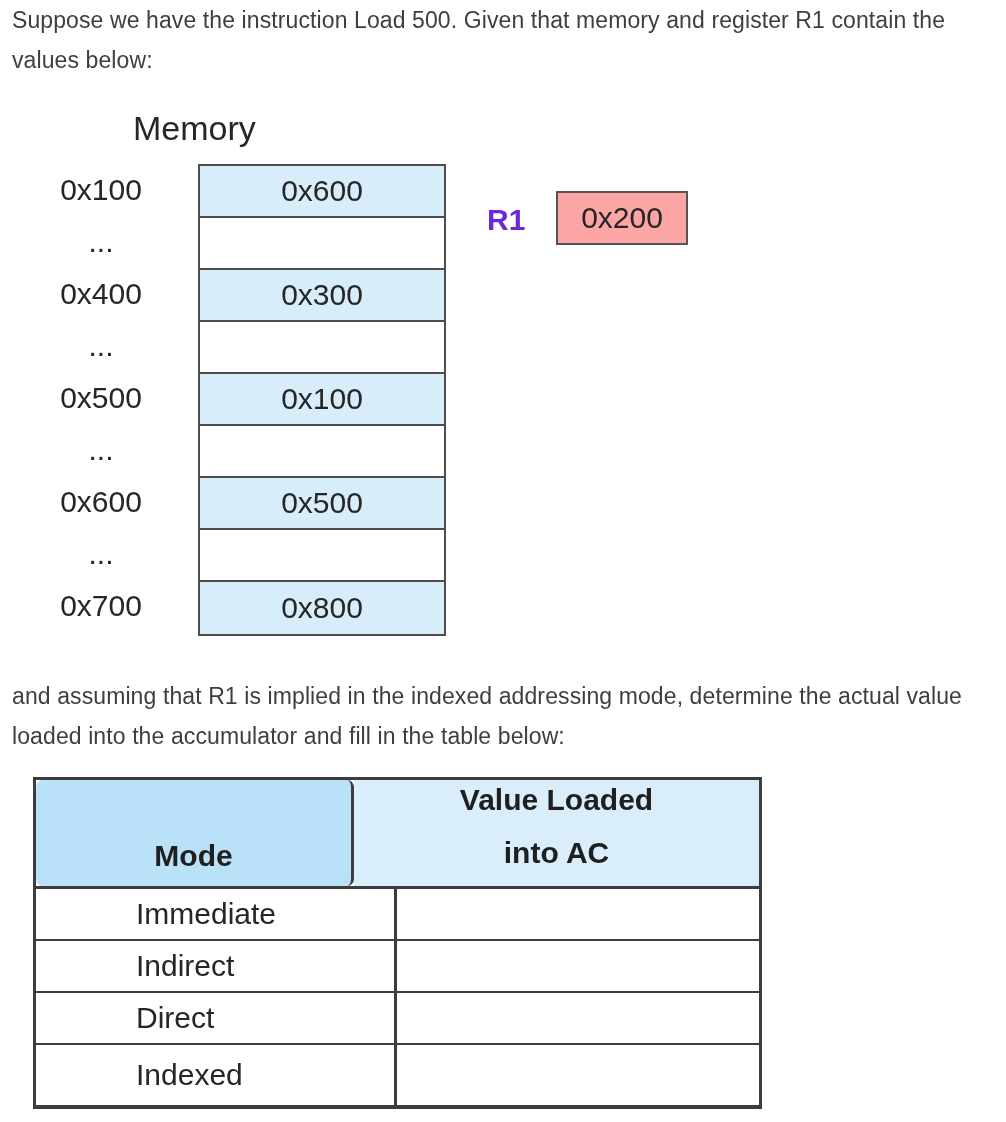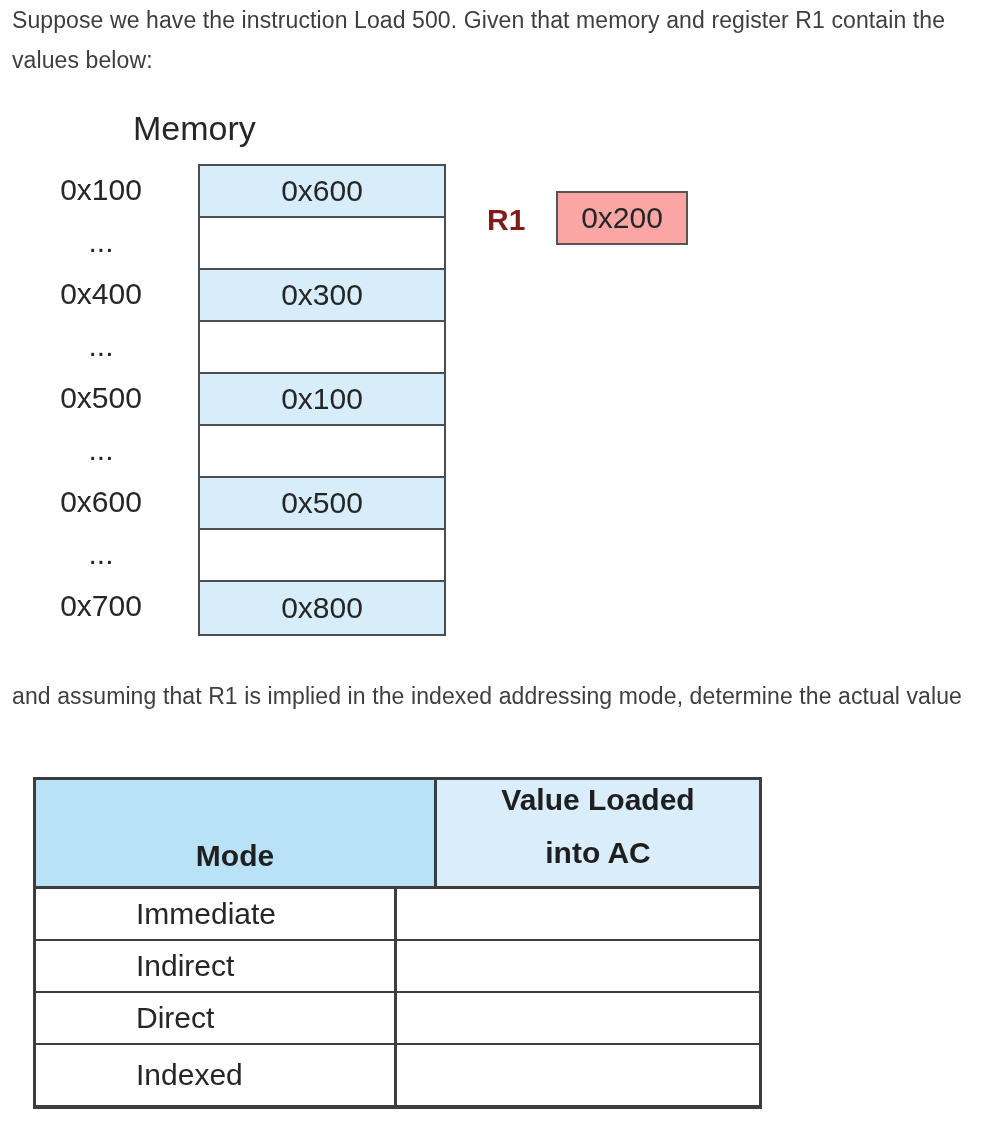--- a/index.html
+++ b/index.html
@@ -41,42 +41,42 @@
     height:52px; box-sizing:border-box;
     border-bottom:2px solid #4d4d4d;
     display:flex; align-items:center; justify-content:center;
     font-size:30px; color:#262626;
   }
   .mem-row:last-child { border-bottom:none; }
   .mem-row.filled { background:#d7edfa; }
   
   #r1-label {
     position:absolute; left:487px; top:203px;
-    font-size:30px; font-weight:bold; color:#7f1d1d;
+    font-size:30px; font-weight:bold; color:#6d28d9;
   }
   #r1-box {
     position:absolute; left:556px; top:191px; width:132px; height:54px;
     box-sizing:border-box; background:#fca5a5; border:2px solid #555555;
     display:flex; align-items:center; justify-content:center;
     font-size:30px; color:#262626;
   }
   
   #answer-table {
     position:absolute; left:33px; top:777px; width:729px;
     box-sizing:border-box;
     border:3px solid #3d3d3d; border-bottom-width:4px;
     background:#ffffff;
   }
   .ans-header { display:flex; height:106px; border-bottom:3px solid #3d3d3d; }
   .th-mode {
-    width:401px; box-sizing:border-box; background:#b9e2f8;
+    width:318px; box-sizing:border-box; background:#b9e2f8;
     border-right:3px solid #3d3d3d;
     display:flex; align-items:flex-end; justify-content:center;
     padding-bottom:13px;
-    font-size:30px; font-weight:bold; color:#1f1f1f;
+    font-size:30px; font-weight:bold; color:#1f1f1f;border-radius:7px;
   }
   .th-value {
     flex:1; background:#d9eefa;
     display:flex; flex-direction:column; align-items:center; justify-content:space-between;
     padding-bottom:13px; line-height:40px;
     font-size:30px; font-weight:bold; color:#1f1f1f; text-align:center;
   }
   .ans-row { display:flex; height:50px; border-bottom:2px solid #3d3d3d; }
   .ans-row:last-child { height:60px; border-bottom:none; }
   .td-mode {
@@ -120,20 +120,21 @@
     <div class="mem-row filled">0x500</div>
     <div class="mem-row"></div>
     <div class="mem-row filled">0x800</div>
   </div>
 
   <div id="r1-label">R1</div>
   <div id="r1-box">0x200</div>
 
   <div class="para" style="top:676px;">
     <div>and assuming that R1 is implied in the indexed addressing mode, determine the actual value</div>
+    <div>loaded into the accumulator and fill in the table below:</div>
   </div>
 
   <div id="answer-table">
     <div class="ans-header">
       <div class="th-mode">Mode</div>
       <div class="th-value">
         <div>Value Loaded</div>
         <div>into AC</div>
       </div>
     </div>

